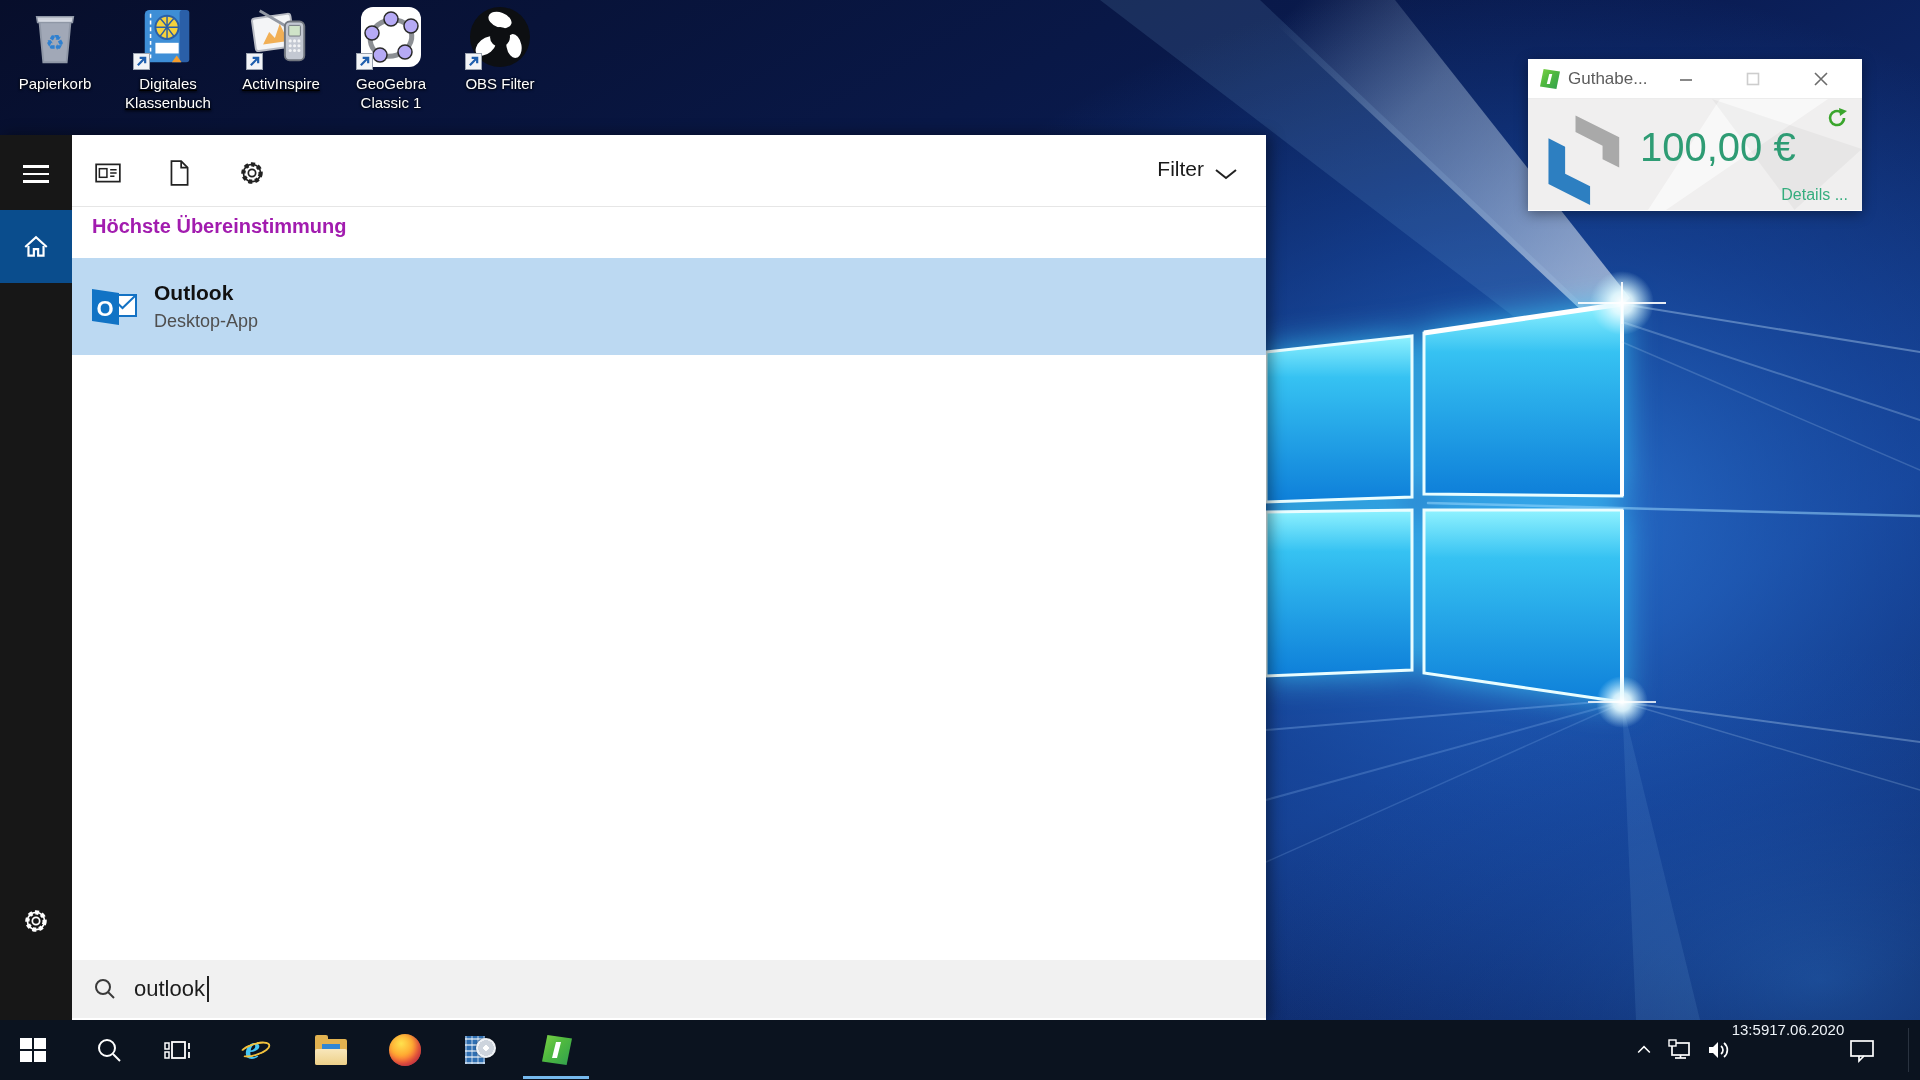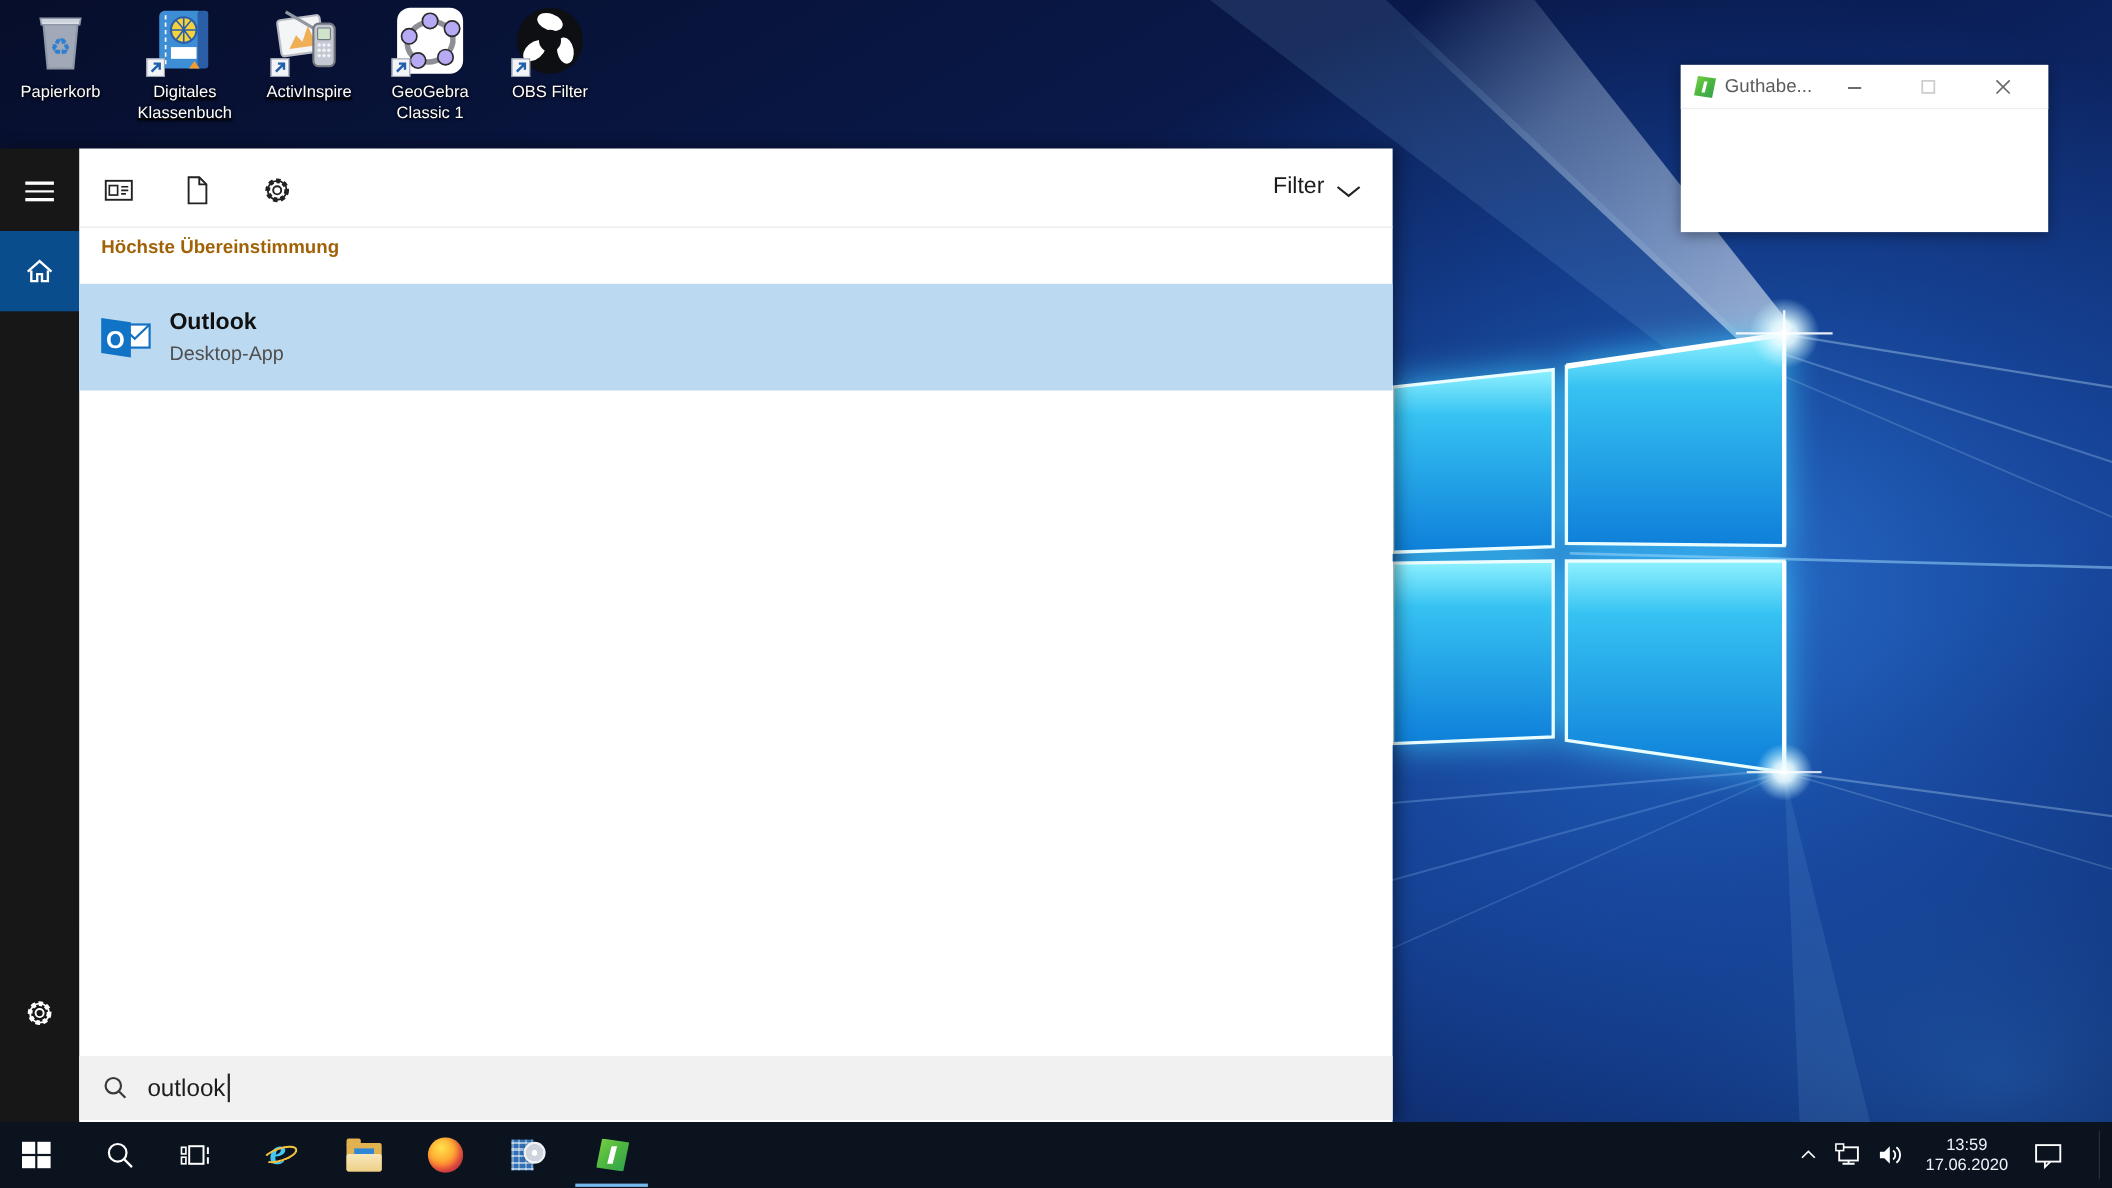--- a/index.html
+++ b/index.html
@@ -29,21 +29,21 @@
     display:flex; align-items:center; justify-content:center; cursor:pointer; }
   .sidebar-gear { position:absolute; left:22px; top:772px; cursor:pointer; }
 
   .hdr-icon { position:absolute; top:23px; width:30px; height:30px; display:flex;
     align-items:center; justify-content:center; cursor:pointer; }
   .filter { position:absolute; right:28px; top:22px; display:flex; align-items:flex-end; gap:10px;
     cursor:pointer; }
   .filter .txt { font-size:21px; color:#1a1a1a; }
   .hdr-sep { position:absolute; left:0; top:71px; width:100%; height:1px; background:#e6e6e6; }
 
-  .section-header { position:absolute; left:20px; top:80px; font-size:17px; font-weight:bold; color:#a16207; }
+  .section-header { position:absolute; left:20px; top:80px; font-size:20px; font-weight:bold; color:#a21caf; }
 
   .result-row { position:absolute; left:0; top:123px; width:100%; height:97px;
     background:#bcd9f2; display:flex; align-items:center; cursor:pointer; }
   .result-ic { width:48px; height:48px; margin-left:18px; }
   .result-txt { margin-left:16px; }
   .result-title { font-size:21px; font-weight:bold; color:#111; }
   .result-sub { font-size:18px; color:#4f4f4f; margin-top:6px; }
 
   .searchbar { position:absolute; left:0; bottom:2px; width:100%; height:58px; background:#f1f1f1;
     display:flex; align-items:center; cursor:text; }
@@ -69,21 +69,21 @@
   .refresh { position:absolute; right:12px; top:6px; cursor:pointer; }
 
   
   #taskbar { position:absolute; left:0; top:1020px; width:1920px; height:60px; background:#0b131f; }
   .tb-btn { position:absolute; top:0; width:44px; height:60px; display:flex; align-items:center;
     justify-content:center; cursor:pointer; }
   .tb-underline { position:absolute; left:523px; top:56px; width:66px; height:3px; background:#76b9ed; }
   .tray-item { position:absolute; top:0; height:60px; display:flex; align-items:center;
     justify-content:center; cursor:pointer; }
   .clock { position:absolute; left:1738px; top:0; width:100px; height:60px; color:#eef3f8;
-    font-size:15px; text-align:center; display:flex; flex-direction:column; justify-content:center;
+    font-size:15px; text-align:center; display:flex; flex-direction:row; justify-content:center;
     line-height:19px; cursor:default; }
   .show-desktop-sep { position:absolute; left:1908px; top:8px; width:1px; height:44px; background:#2a3340; }
 
   
   .ie-e { position:relative; width:34px; height:34px; }
   .ie-e .e { position:absolute; left:7px; top:-4px; font-size:34px; font-weight:bold;
     font-style:italic; color:#45c6f4; font-family:"Liberation Serif", serif; }
   .ie-e .ring { position:absolute; left:1px; top:10px; width:32px; height:13px;
     border:2px solid #f2c13d; border-left-color:transparent; border-radius:50%;
     transform:rotate(-18deg); }
@@ -379,20 +379,36 @@
       <svg width="14" height="14" viewBox="0 0 14 14">
           <rect x="1.5" y="1.5" width="11" height="11" fill="none" stroke="#cdcdcd" stroke-width="1.6"></rect>
         </svg>
     </div>
     <div class="w-btn" style="left:272px;">
       <svg width="16" height="16" viewBox="0 0 16 16">
           <path d="M2,2 L14,14 M14,2 L2,14" stroke="#6b6b6b" stroke-width="1.6"></path>
         </svg>
     </div>
   </div>
+  <div class="w-body">
+    <div class="facet1"></div>
+    <div class="facet2"></div>
+    <svg width="104" height="104" viewBox="0 0 100 100" style="position:absolute; left:8px; top:4px;">
+      <path d="M38,12 L80,33 L80,62 L64,54 L64,41 L38,28 Z" fill="#a9a9a9"></path>
+      <path d="M12,34 L28,42 L28,68 L52,80 L52,98 L12,78 Z" fill="#2d7fc1"></path>
+    </svg>
+    <div class="refresh">
+      <svg width="26" height="26" viewBox="0 0 26 26">
+        <path d="M20,13 a7,7 0 1 1 -3,-5.7" fill="none" stroke="#3aa52c" stroke-width="2.6"></path>
+        <polygon points="15,3 23,6 16,11" fill="#3aa52c"></polygon>
+      </svg>
+    </div>
+    <span class="amount">100,00 €</span>
+    <span class="details-link">Details ...</span>
+  </div>
 </div>
 
 <div id="taskbar">
   <div class="tb-btn" style="left:11px;">
     <svg width="30" height="30" viewBox="0 0 30 30">
       <g fill="#fff">
           <rect x="2" y="3" width="12" height="11"></rect>
           <rect x="16" y="3" width="12" height="11"></rect>
       <rect x="2" y="16" width="12" height="11"></rect>
           <rect x="16" y="16" width="12" height="11"></rect>

